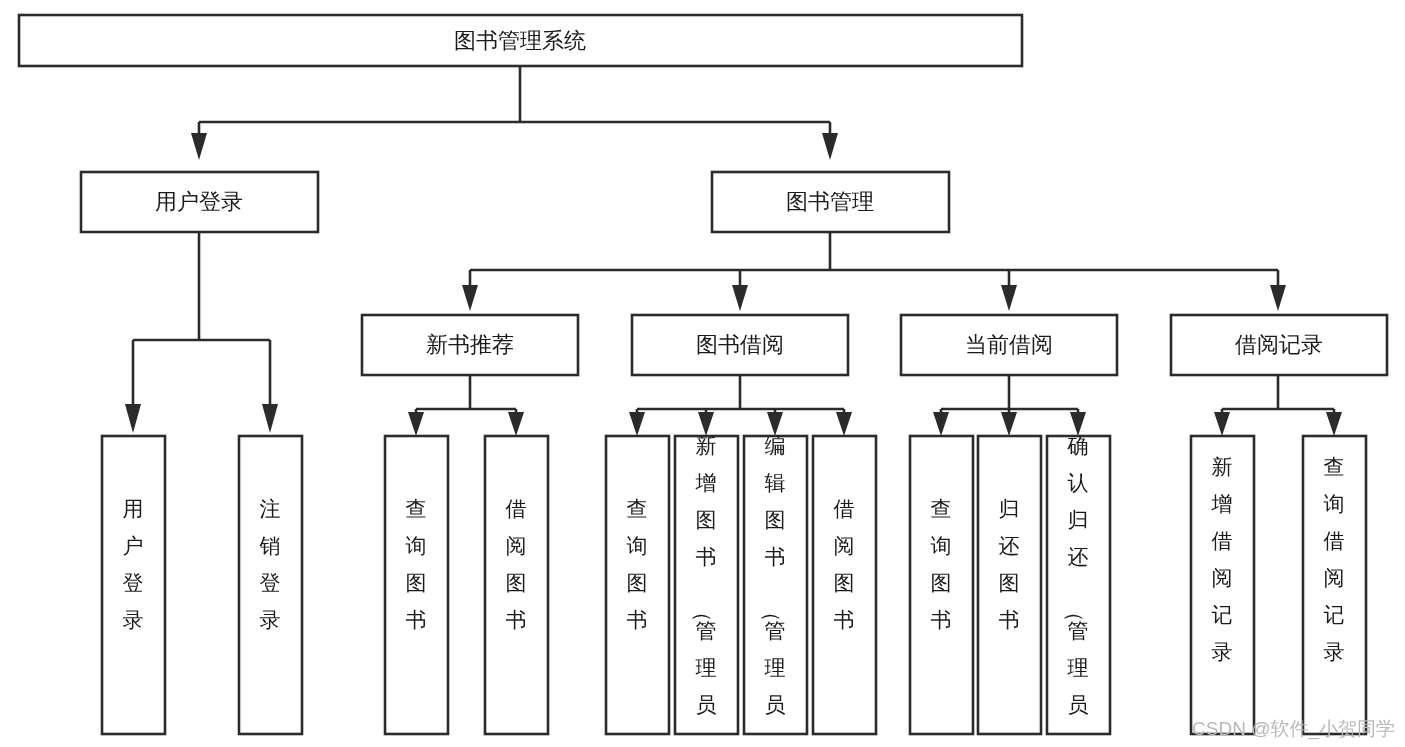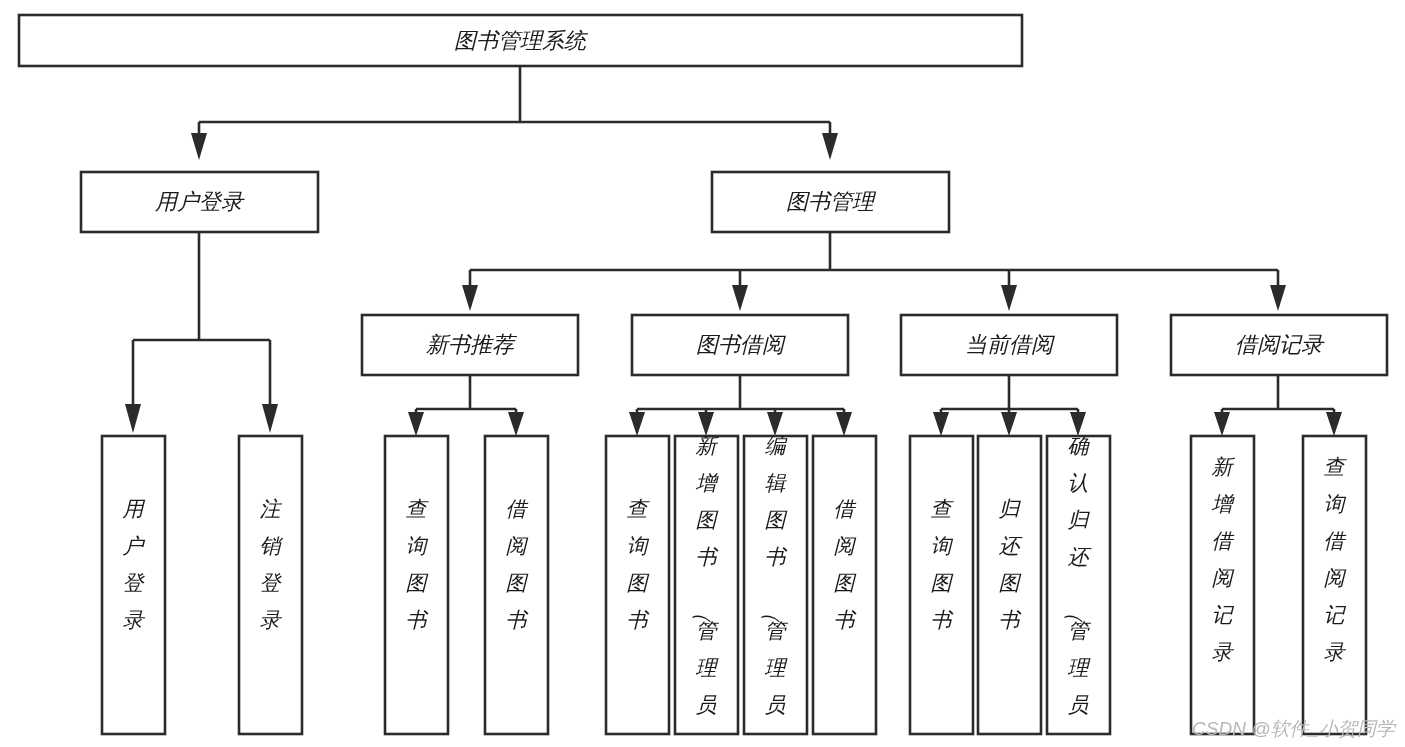--- a/index.html
+++ b/index.html
@@ -11,21 +11,20 @@
     width: 1405px;
     height: 747px;
     font-family: "Liberation Sans", "DejaVu Sans", sans-serif;
     overflow: hidden;
     position: relative;
   }
   #diagram-root {
     position: relative;
     width: 1338px;
     height: 747px;
-    font-style: italic;
   }
   svg.diagram-canvas {
     position: absolute;
     top: 0; left: 0;
     width: 1405px;
     height: 747px;
     display: block;
   }
   .node-box {
     fill: #ffffff;

